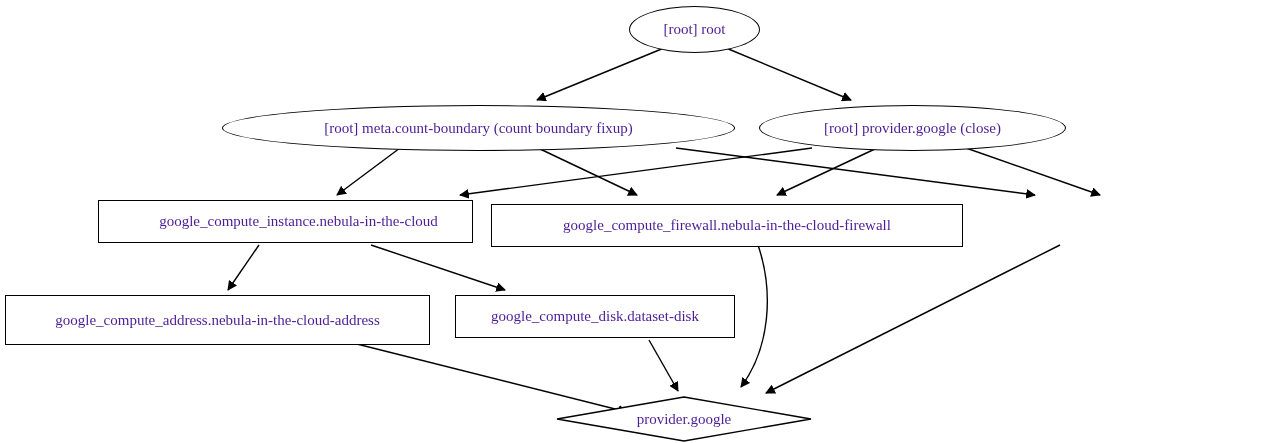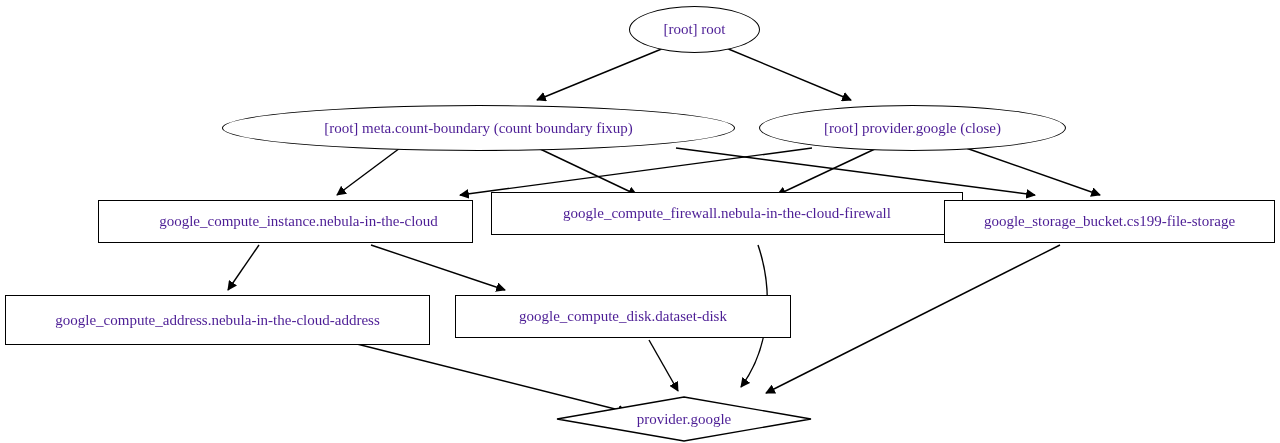--- a/index.html
+++ b/index.html
@@ -111,33 +111,30 @@
   </div>
 
   <div class="node node-ellipse" style="left:759px; top:105px; width:307px; height:46px;">
     <span>[root] provider.google (close)</span>
   </div>
 
   <div class="node node-box" style="left:98px; top:200px; width:375px; height:43px;padding-left:26px;">
     <span>google_compute_instance.nebula-in-the-cloud</span>
   </div>
 
-  <div class="node node-box" style="left:491px; top:192px; width:472px; height:43px;justify-content:center;">
+  <div class="node node-box" style="left:491px; top:204px; width:472px; height:43px;justify-content:center;">
     <span>google_compute_firewall.nebula-in-the-cloud-firewall</span>
   </div>
 
-  <div class="node node-box" style="left:944px; top:200px; width:331px; height:43px;">
-    <span>google_storage_bucket.cs199-file-storage</span>
-  </div>
 
   <div class="node node-box" style="left:5px; top:295px; width:425px; height:50px;">
     <span>google_compute_address.nebula-in-the-cloud-address</span>
   </div>
 
-  <div class="node node-box" style="left:455px; top:295px; width:336px; height:43px;">
+  <div class="node node-box" style="left:455px; top:295px; width:280px; height:43px;">
     <span>google_compute_disk.dataset-disk</span>
   </div>
 
   <div class="node node-diamond" style="left:556px; top:396px; width:256px; height:46px;">
     <svg class="diamond-shape" viewBox="0 0 256 46" preserveAspectRatio="none">
       <polygon points="128,1 255,23 128,45 1,23" fill="#ffffff" stroke="#000000" stroke-width="1.4"></polygon>
     </svg>
     <span class="diamond-label">provider.google</span>
   </div>
 

